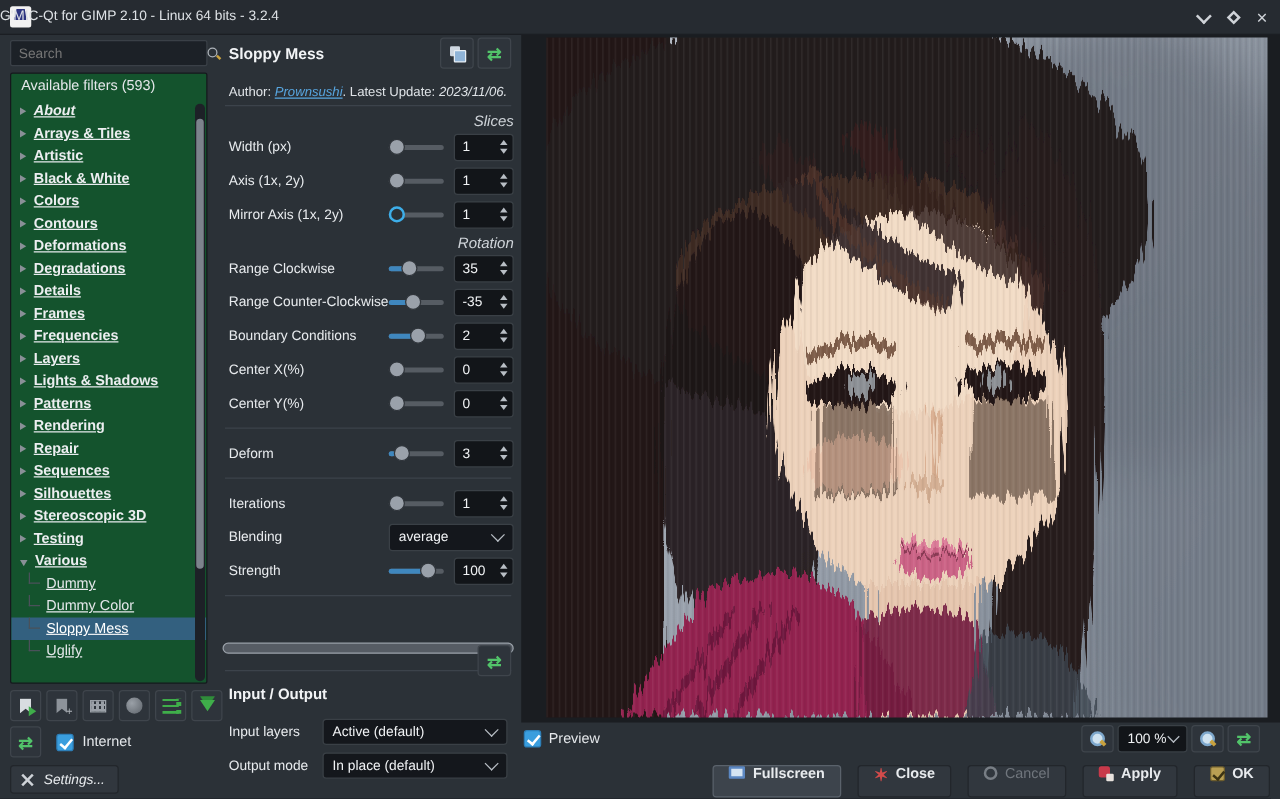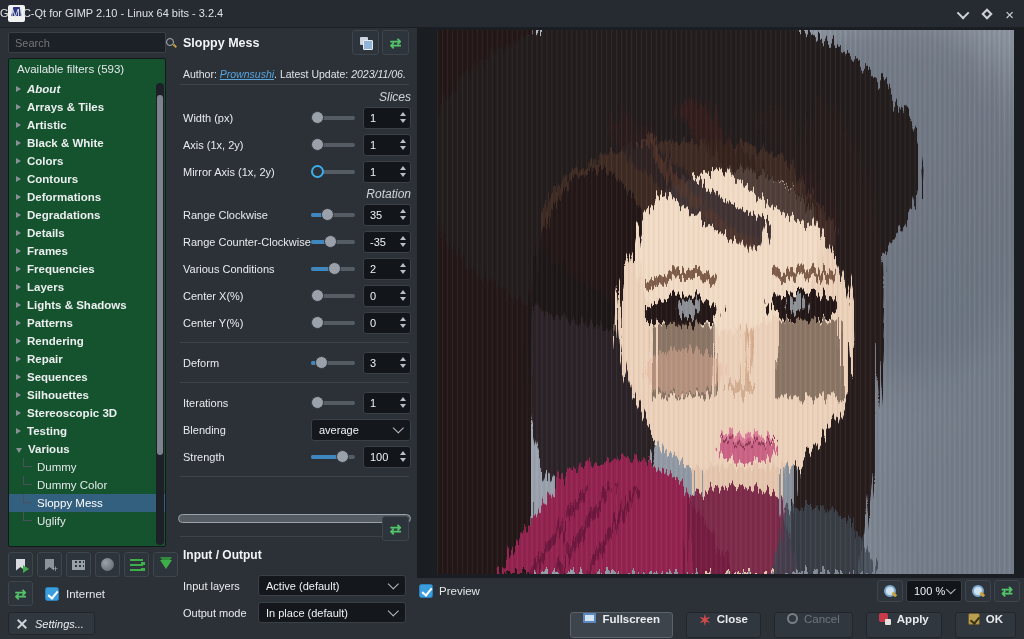--- a/index.html
+++ b/index.html
@@ -18,21 +18,21 @@
 
   
   .search-box { position:absolute; left:8px; top:32px; width:158px; height:21px; background:#1c2127; border:1px solid #3a4047; border-radius:2px; display:flex; align-items:center; }
   .search-box input { flex:1; background:transparent; border:none; outline:none; color:#b9bec4; font-size:11px; padding:0 6px; }
   .mag { position:relative; width:16px; height:16px; margin-right:3px; background:#2e343b; border-radius:2px; }
   .mag::before { content:""; position:absolute; left:3px; top:3px; width:6px; height:6px; border:1.5px solid #aeb4ba; border-radius:50%; }
   .mag::after { content:""; position:absolute; left:10px; top:10px; width:4px; height:1.8px; background:#c9a23f; transform:rotate(45deg); }
 
   .filter-list { position:absolute; left:8px; top:58px; width:158px; height:489px; background:#14532d; border:1px solid #15181d; border-radius:2px; overflow:hidden; }
   .list-header { padding:4px 8px 5px; color:#e4e7ea; font-size:11.5px; }
-  .tree { position:relative; }
+  .tree { position:relative;text-decoration:underline; }
   .cat-row { display:flex; align-items:center; height:18px; padding-left:7px; cursor:default; }
   .cat-row .arrow { width:0; height:0; border-top:3.5px solid transparent; border-bottom:3.5px solid transparent; border-left:5px solid #8a9097; margin-right:6px; }
   .cat-row .arrow.open { border-left:3.5px solid transparent; border-right:3.5px solid transparent; border-top:5px solid #8a9097; border-bottom:none; margin-top:2px; }
   .cat-row .lbl { font-weight:bold; font-size:11.5px; color:#eceef0; white-space:nowrap; }
   .cat-row .lbl.italic { font-style:italic; }
   .child-row { display:flex; align-items:center; height:18px; padding-left:14px; position:relative; }
   .child-row .stub { width:9px; height:9px; border-left:1px solid #4a515a; border-bottom:1px solid #4a515a; margin:-9px 5px 0 0; }
   .child-row .lbl { font-size:11.5px; color:#e4e7ea; white-space:nowrap; }
   .child-row.selected { background:#33607f; }
   .child-row.selected .lbl { color:#ffffff; }
@@ -101,21 +101,21 @@
   .io-title { position:absolute; left:13px; top:520px; font-weight:bold; font-size:12px; color:#f2f4f6; }
   .io-row { position:absolute; left:13px; display:flex; align-items:center; }
   .io-row .iolabel { font-size:11px; color:#e8ebee; white-space:nowrap; }
   .io-row .selbox { width:148px; height:21px; }
 
   
   .preview-pane { position:absolute; left:417px; top:28px; width:607px; height:550px; background:#1a1d21; }
   .preview-img { position:absolute; left:20px; top:2px; width:577px; height:544px; }
   .preview-strip { position:absolute; left:417px; top:578px; width:607px; height:26px; display:flex; align-items:center; }
   .preview-chk { display:flex; align-items:center; gap:6px; margin-left:2px; }
-  .zoom-cluster { margin-left:auto; display:flex; align-items:center; gap:3px; margin-right:4px; }
+  .zoom-cluster { margin-left:auto; display:flex; align-items:center; gap:3px; margin-right:16px; }
   .zbtn { width:26px; height:22px; background:#2e343b; border:1px solid #3f454c; border-radius:3px; display:flex; align-items:center; justify-content:center; position:relative; }
   .zmag { position:relative; width:14px; height:14px; }
   .zmag::before { content:""; position:absolute; left:1px; top:1px; width:8px; height:8px; border:2px solid #7da7cc; border-radius:50%; background:#cfe2f0; }
   .zmag::after { content:""; position:absolute; left:9px; top:9px; width:5px; height:2.5px; background:#c9a23f; transform:rotate(45deg); }
   .zoom-combo { width:56px; height:22px; background:#121519; border:1px solid #3a4046; border-radius:3px; display:flex; align-items:center; }
   .zoom-combo .val { flex:1; padding-left:7px; font-size:11px; color:#f0f2f4; }
   .zoom-combo .chev { width:7px; height:7px; border-left:1.6px solid #b8bec5; border-bottom:1.6px solid #b8bec5; transform:rotate(-45deg) translate(1px,-2px); margin-right:6px; }
 
   
   .footer { position:absolute; left:0; top:610px; width:1024px; height:29px; display:flex; justify-content:flex-end; align-items:center; gap:13px; padding-right:8px; }
@@ -384,21 +384,21 @@
           </div>
           <div class="spin">
             <span class="val">-35</span>
             <div class="arrows">
               <div class="tri-up"></div>
               <div class="tri-dn"></div>
             </div>
           </div>
         </div>
         <div class="prow">
-          <span class="plabel">Various Conditions</span>
+          <span class="plabel">Boundary Conditions</span>
           <div class="slider">
             <div class="track"></div>
             <div class="fill" style="width: 55%;"></div>
             <div class="handle" style="left: calc(55% - 7.15px);"></div>
           </div>
           <div class="spin">
             <span class="val">2</span>
             <div class="arrows">
               <div class="tri-up"></div>
               <div class="tri-dn"></div>

